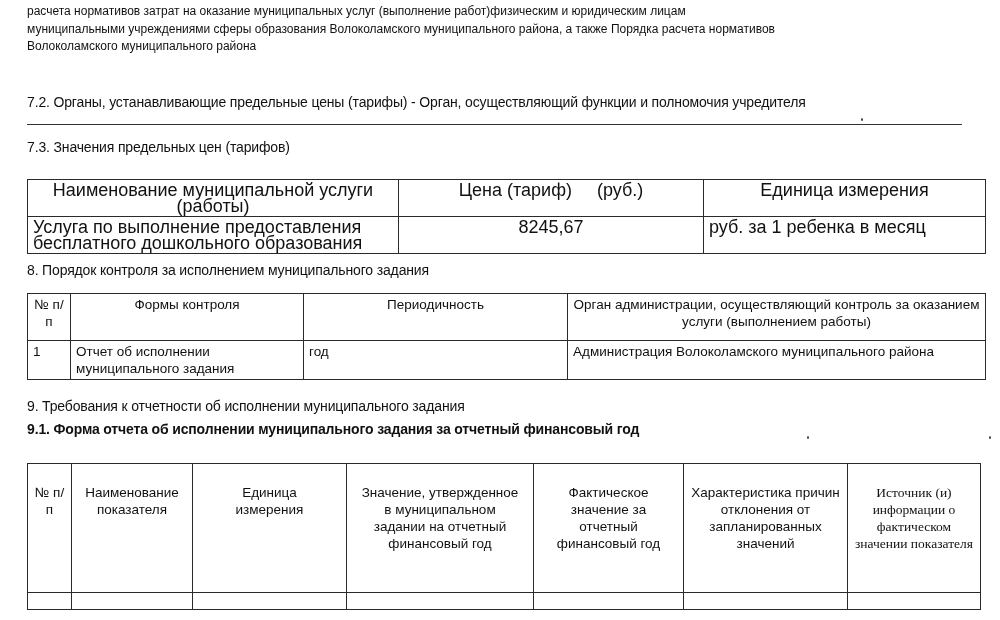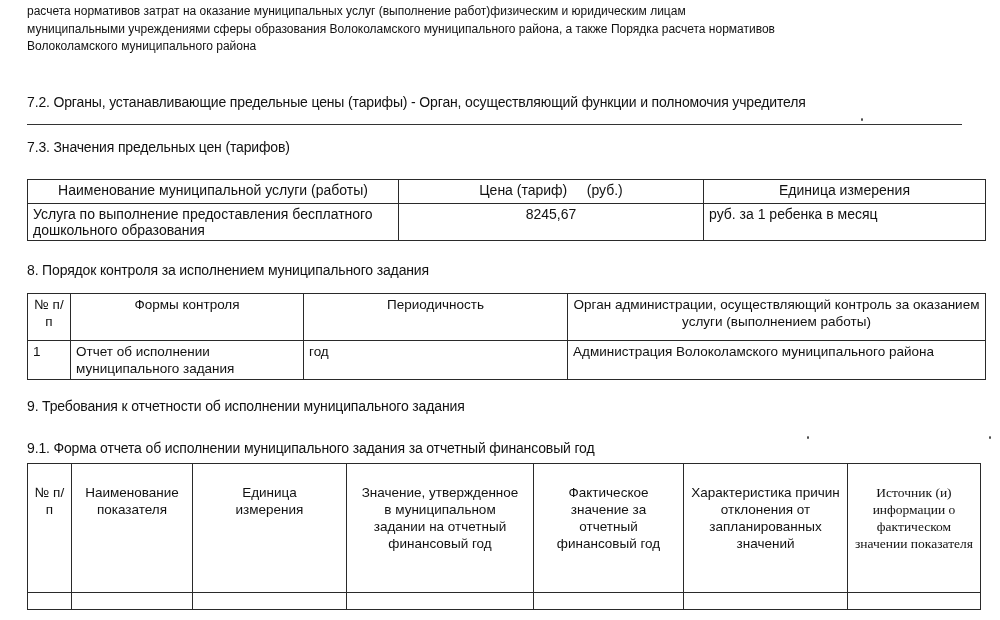--- a/index.html
+++ b/index.html
@@ -11,21 +11,21 @@
     position:relative;
   }
   .abs { position:absolute; }
   .intro { left:27px; top:3px; width:970px; line-height:17.5px; font-size:12px; }
   .intro div { white-space:nowrap; }
   .heading { left:27px; white-space:nowrap; font-size:14px; letter-spacing:-0.15px; }
   .rule { left:27px; width:935px; height:0; border-top:1.5px solid #333; }
   table { border-collapse:collapse; position:absolute; table-layout:fixed; }
   td, th { border:1.5px solid #2a2a2a; font-weight:normal; vertical-align:top; padding:2px 5px; font-size:13.5px; line-height:17px; }
   .c { text-align:center; }
-  .t3 td { font-size:14px; line-height:16px;margin-left:30px; }
+  .t3 td { font-size:18px; line-height:16px;margin-left:30px; }
   .dot { width:3px; height:3px; background:#444; border-radius:50%; }
 </style>
 </head>
 <body>
 
 <div class="abs intro">
   <div>расчета нормативов затрат на оказание муниципальных услуг (выполнение работ)физическим и юридическим лицам</div>
   <div>муниципальными учреждениями сферы образования Волоколамского муниципального района, а также Порядка расчета нормативов</div>
   <div>Волоколамского муниципального района</div>
 </div>
@@ -73,21 +73,21 @@
   <tr style="height:37px;">
     <td>1</td>
     <td>Отчет об исполнении муниципального задания</td>
     <td>год</td>
     <td>Администрация Волоколамского муниципального района</td>
   </tr>
 </tbody>
   </table>
 
 <div class="abs heading" style="top:398px;">9. Требования к отчетности об исполнении муниципального задания</div>
-<div class="abs heading" style="top:440px;">9.1. Форма отчета об исполнении муниципального задания за отчетный финансовый год</div>
+<div class="abs heading" style="top:421px;font-weight:bold;">9.1. Форма отчета об исполнении муниципального задания за отчетный финансовый год</div>
 <div class="abs dot" style="left:807px; top:436px; width:2px; height:3px;"></div>
 <div class="abs dot" style="left:989px; top:436px; width:2px; height:3px;"></div>
 
 <table style="left:27px; top:463px; width:953px;">
   <colgroup>
     <col style="width:44px">
       <col style="width:121px">
       <col style="width:154px">
       <col style="width:187px">
     <col style="width:150px">

